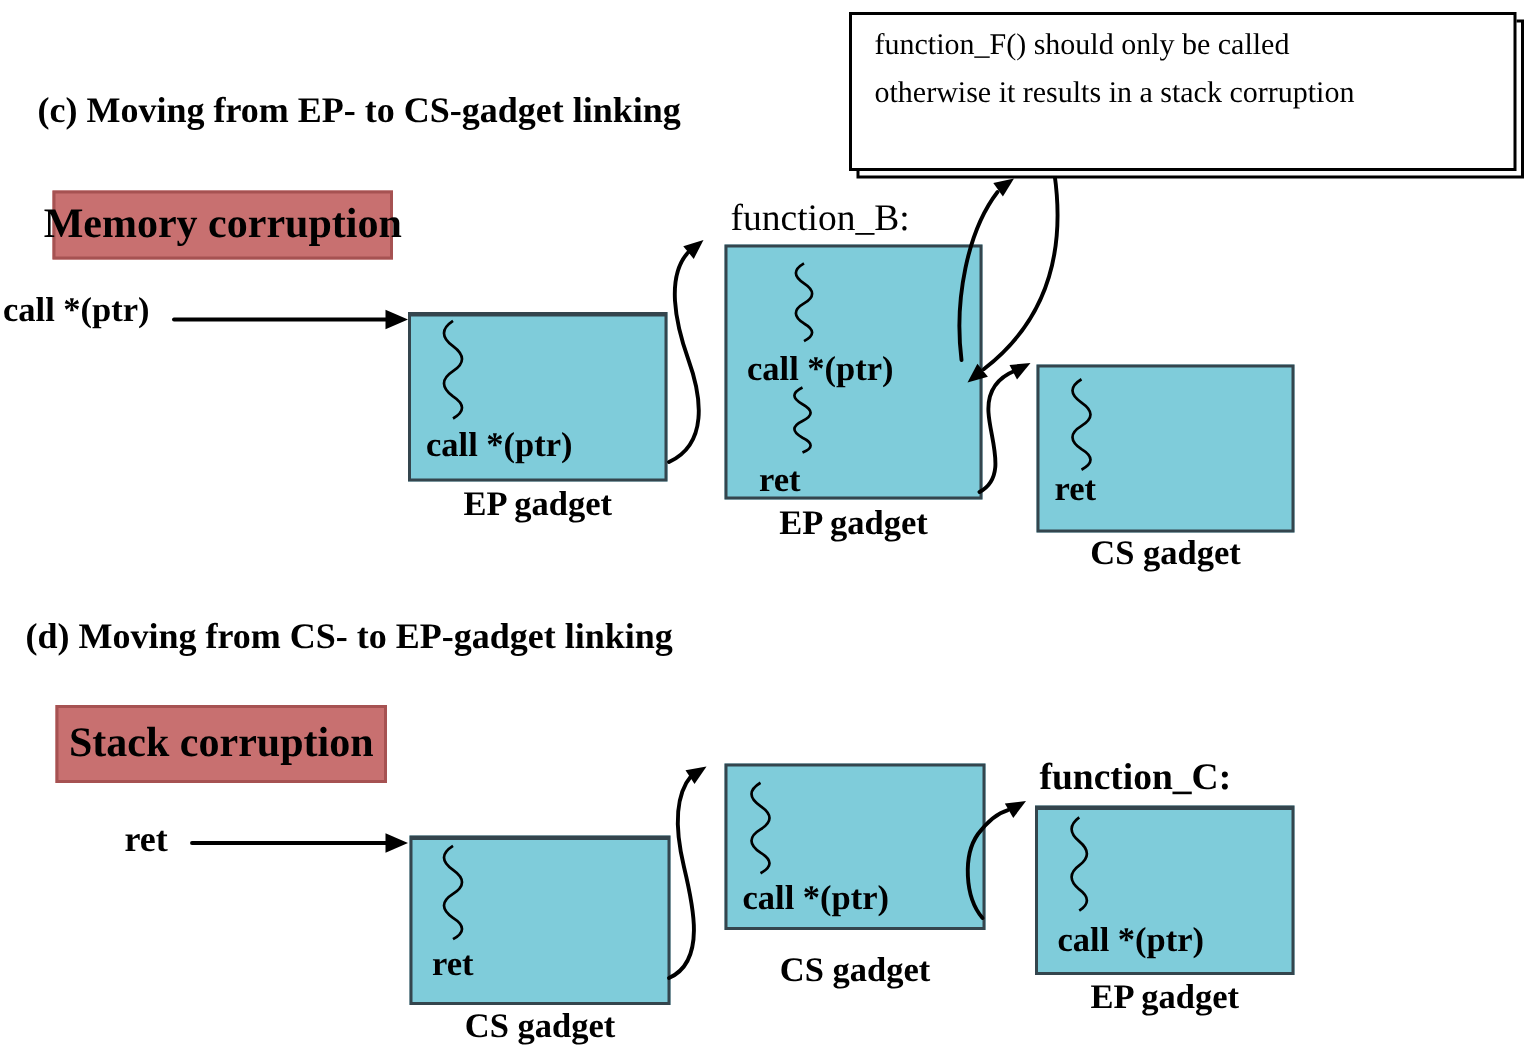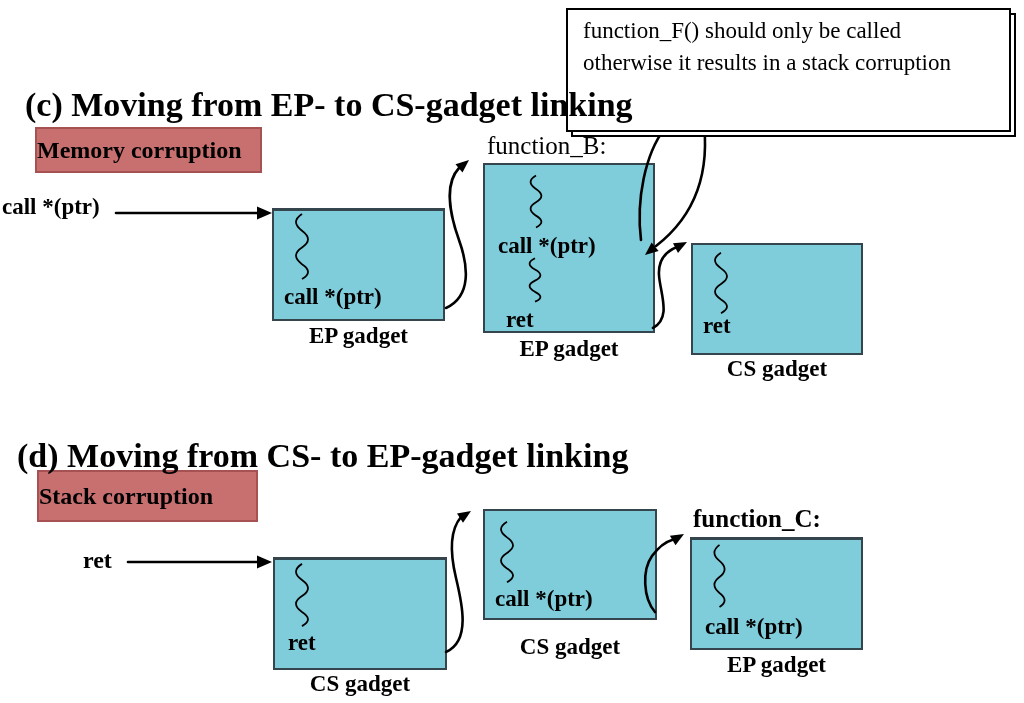--- a/index.html
+++ b/index.html
@@ -1,42 +1,42 @@
 <!DOCTYPE html>
 <html><head>
 <meta charset="utf-8">
 <style>
   html,body{margin:0;padding:0;background:#ffffff;}
   .figure{
     position:relative;width:1024px;height:703px;background:#ffffff;overflow:hidden;
     font-family:"Liberation Serif","DejaVu Serif",serif;color:#000;
   }
   .abs{position:absolute;}
-  .section-title{font-weight:bold;font-size:34px;line-height:1.1;white-space:nowrap;z-index:3;margin-top:25px;}
+  .section-title{font-weight:bold;font-size:24px;line-height:1.1;white-space:nowrap;z-index:3;}
   .corruption-box{
     background:var(--corruption_fill,#c87070);
     border:2px solid var(--corruption_border,#a65252);
-    display:flex;align-items:center;
-    font-weight:bold;font-size:24px;z-index:2;box-sizing:border-box;white-space:nowrap;
+    display:flex;align-items:center;justify-content:center;
+    font-weight:bold;font-size:28px;z-index:2;box-sizing:border-box;white-space:nowrap;
   }
   .gadget-box{
     background:var(--gadget_box_fill,#7fccda);
     border:2px solid var(--gadget_box_border,#34454d);
     box-sizing:border-box;z-index:1;
   }
   .thick-top{border-top-width:3px;}
   .func-name{font-size:25px;line-height:1.1;white-space:nowrap;z-index:3;}
   .instr{font-weight:bold;font-size:23px;line-height:1.1;white-space:nowrap;z-index:3;}
   .gadget-label{font-weight:bold;font-size:23px;line-height:1.1;text-align:center;z-index:3;}
   .entry-label{font-weight:bold;font-size:23px;line-height:1.1;white-space:nowrap;z-index:3;}
   .callout{
-    left:566px;top:8px;width:445px;height:124px;box-sizing:border-box;
+    left:566px;top:8px;width:445px;height:106px;box-sizing:border-box;
     border:2px solid #000;background:#fff;
     box-shadow:5px 5px 0 -2px #ffffff,5px 5px 0 0 #000000;
-    padding:5px 6px 0 15px;font-size:23px;line-height:31.5px;z-index:2;white-space:nowrap;
+    padding:5px 6px 0 15px;font-size:20px;line-height:31.5px;z-index:2;white-space:nowrap;
   }
   .overlay{left:0;top:0;width:1024px;height:703px;z-index:2;pointer-events:none;}
   .overlay path.arrow{stroke:#000;stroke-width:2.6;fill:none;stroke-linecap:round;}
   .overlay polygon{fill:#000;stroke:none;}
 </style>
 </head>
 <body>
 
 <div class="figure" style="--gadget_box_fill: #7fccda; --gadget_box_border: #34454d; --corruption_fill: #c87070; --corruption_border: #a65252;">
 

